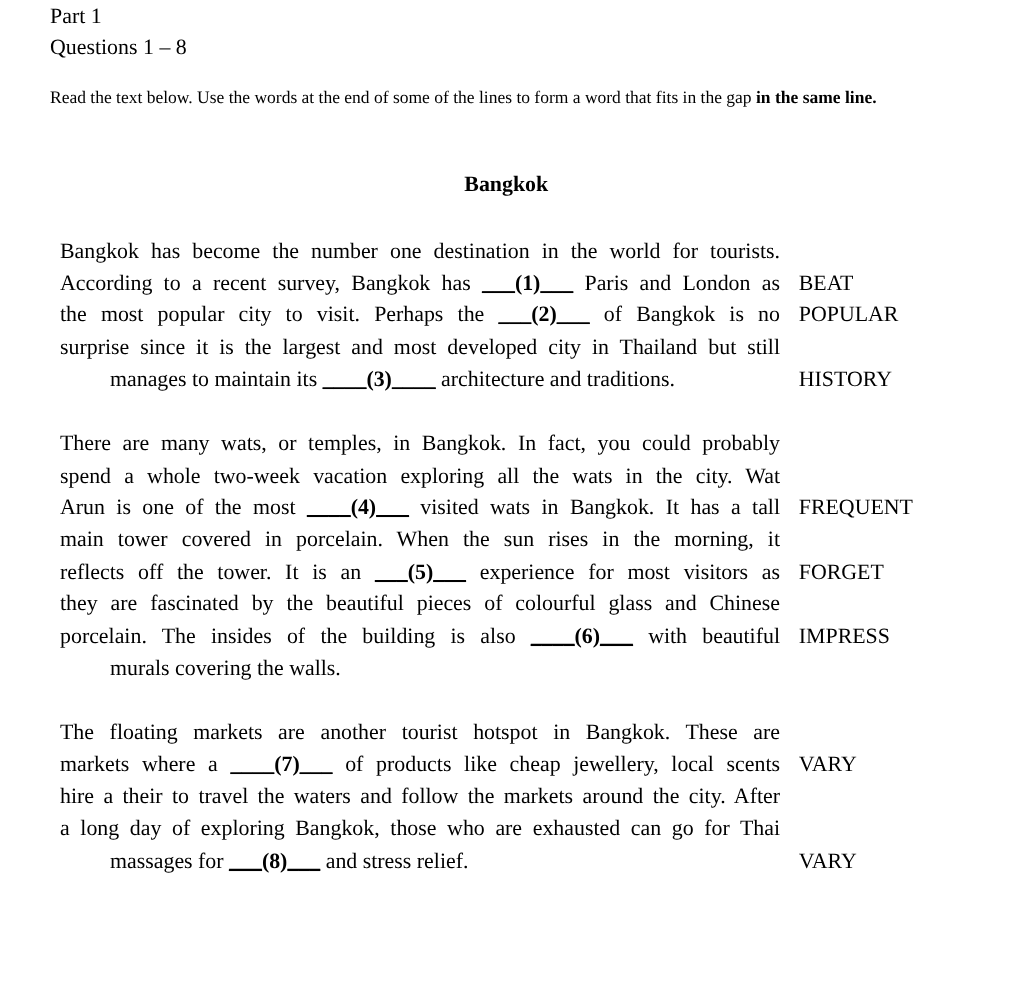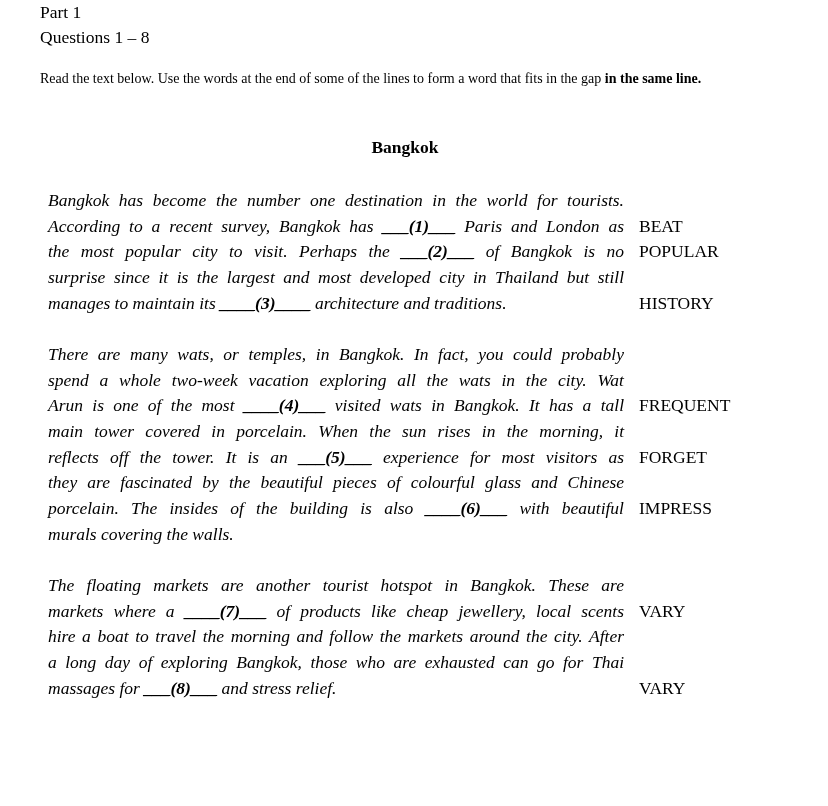--- a/index.html
+++ b/index.html
@@ -82,24 +82,24 @@
     width: 576px;
     vertical-align: top;
   }
   .just {
     display: block;
     text-align: justify;
     text-align-last: justify;
     white-space: normal;
     font-size: 17.5px;
     line-height: 25.7px;
-    font-style: italic;
   }
   .last {
     text-align-last: left;
+    margin-left: 40px;
   }
   .cue {
     display: inline-block;
     width: 190px;
     margin-left: 15px;
     vertical-align: top;
     font-size: 17.5px;
     line-height: 25.7px;
     white-space: nowrap;
   }
@@ -139,18 +139,18 @@
       <div class="txt-line"><span class="body-col"><span class="just">Arun is one of the most <span class="gap"><u>____</u><span>(4)</span><u>___</u></span> visited wats in Bangkok.  It has a tall</span></span><span class="cue">FREQUENT</span></div>
       <div class="txt-line"><span class="body-col"><span class="just">main tower covered in porcelain.  When the sun rises in the morning, it</span></span><span class="cue"></span></div>
       <div class="txt-line"><span class="body-col"><span class="just">reflects off the tower. It is an <span class="gap"><u>___</u><span>(5)</span><u>___</u></span> experience for most visitors as</span></span><span class="cue">FORGET</span></div>
       <div class="txt-line"><span class="body-col"><span class="just">they are fascinated by the beautiful pieces of colourful glass and Chinese</span></span><span class="cue"></span></div>
       <div class="txt-line"><span class="body-col"><span class="just">porcelain. The insides of the building is also <span class="gap"><u>____</u><span>(6)</span><u>___</u></span> with beautiful</span></span><span class="cue">IMPRESS</span></div>
       <div class="txt-line"><span class="body-col"><span class="just last">murals covering the walls.</span></span><span class="cue"></span></div>
     </div>
   <div class="para para-3">
       <div class="txt-line"><span class="body-col"><span class="just">The floating markets are another tourist hotspot in Bangkok. These are</span></span><span class="cue"></span></div>
       <div class="txt-line"><span class="body-col"><span class="just">markets where a <span class="gap"><u>____</u><span>(7)</span><u>___</u></span> of products like cheap jewellery, local scents</span></span><span class="cue">VARY</span></div>
-      <div class="txt-line"><span class="body-col"><span class="just">hire a boat to travel the morning and follow the markets around the city. After</span></span><span class="cue"></span></div>
+      <div class="txt-line"><span class="body-col"><span class="just">hire a their to travel the waters and follow the markets around the city. After</span></span><span class="cue"></span></div>
       <div class="txt-line"><span class="body-col"><span class="just">a long day of exploring Bangkok, those who are exhausted can go for Thai</span></span><span class="cue"></span></div>
       <div class="txt-line"><span class="body-col"><span class="just last">massages for <span class="gap"><u>___</u><span>(8)</span><u>___</u></span> and stress relief.</span></span><span class="cue">VARY</span></div>
     </div>
 
 </div>
 
 </body></html>

